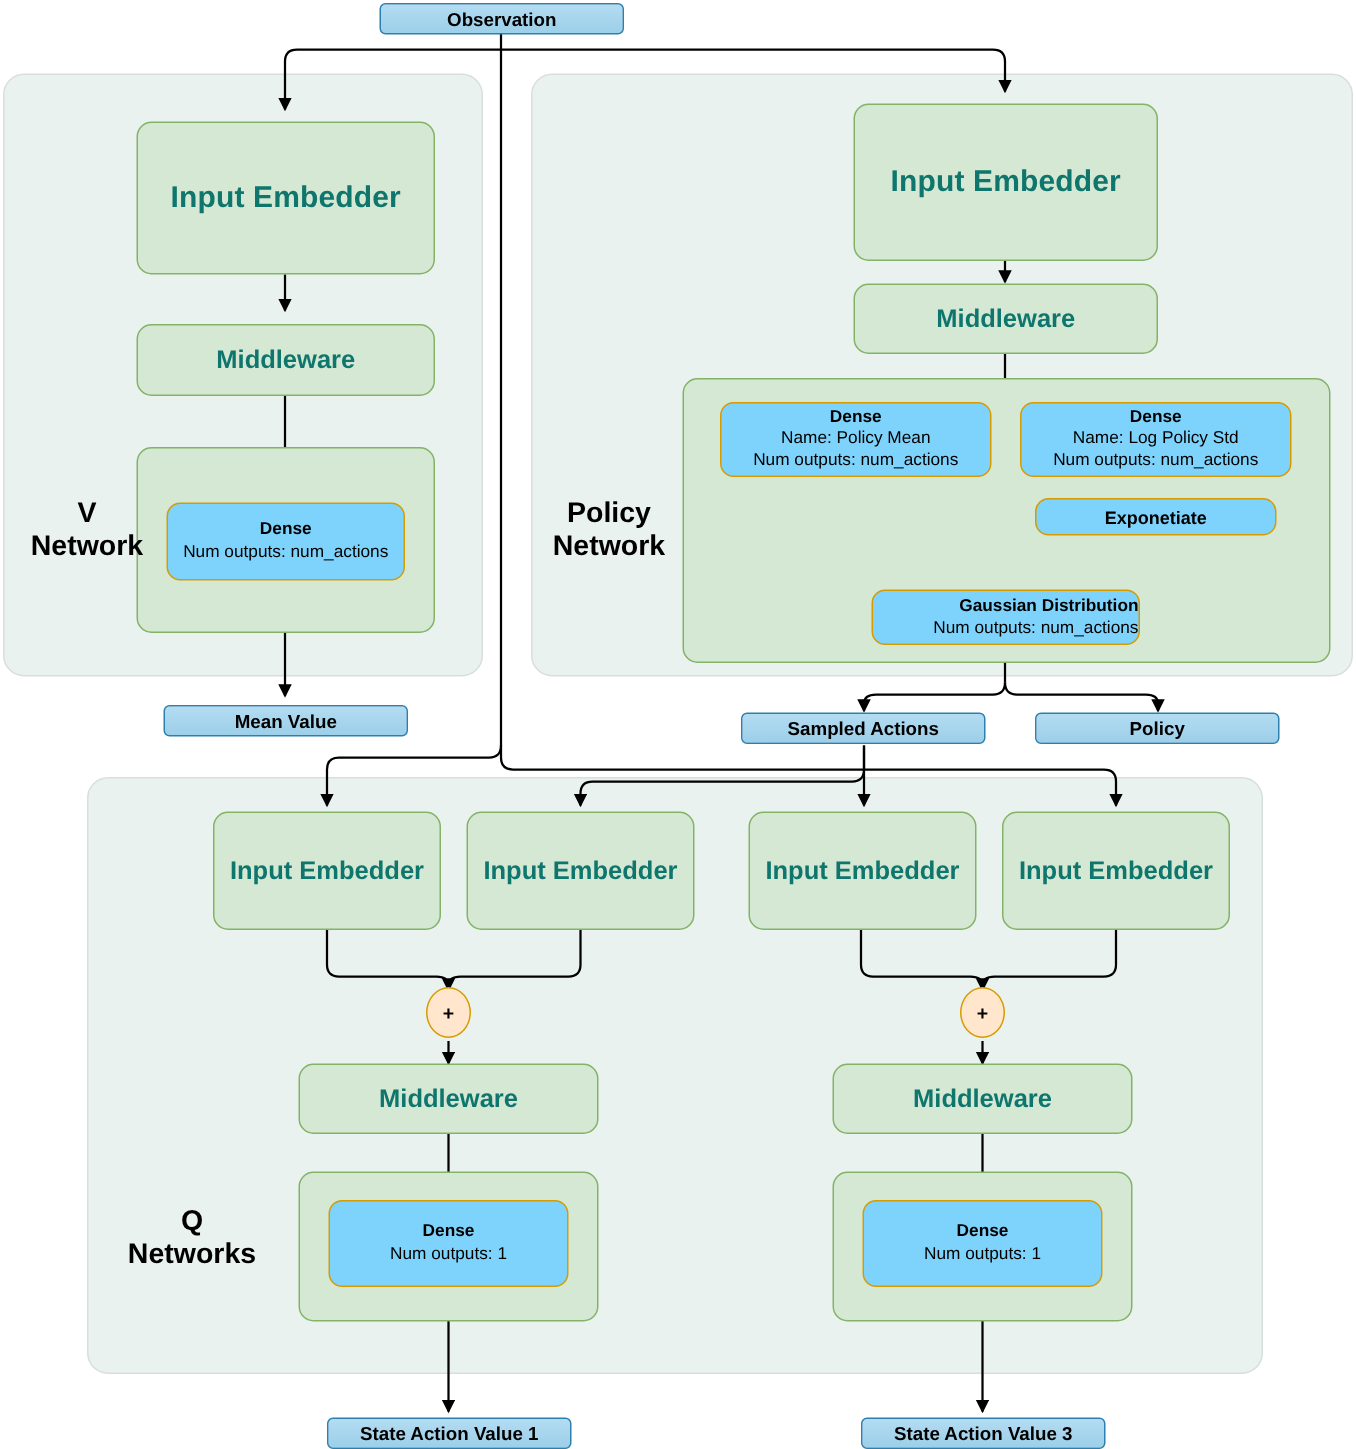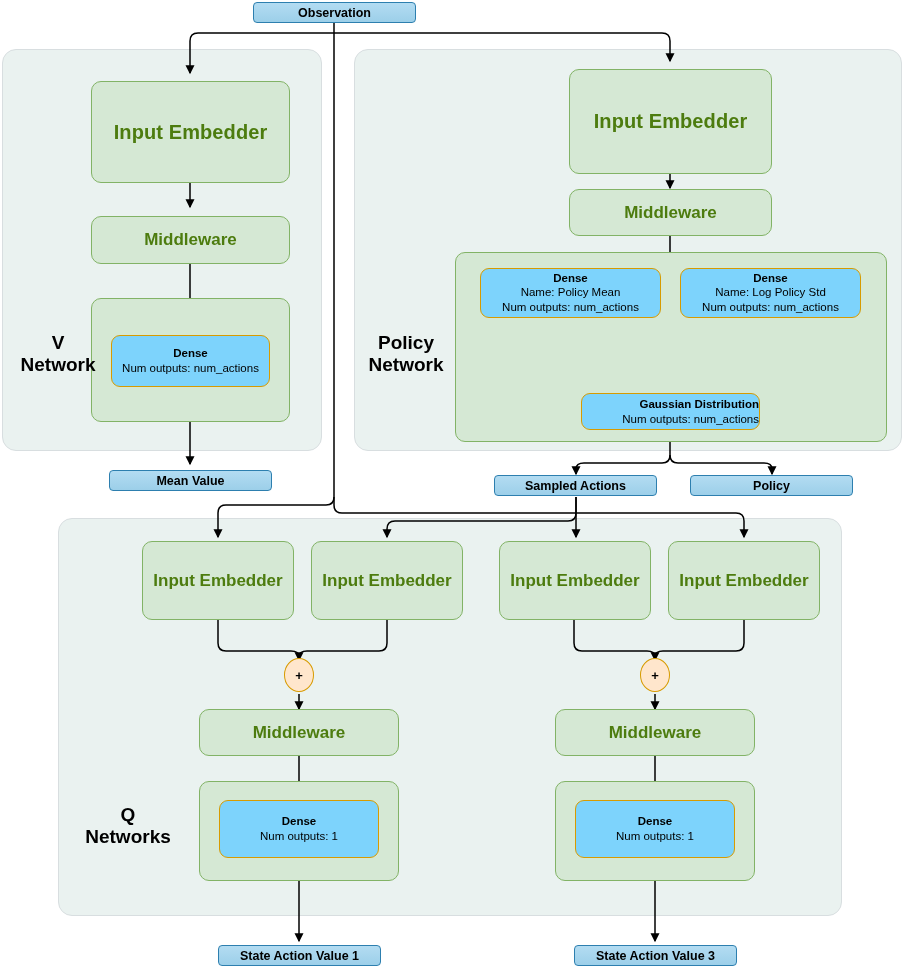--- a/index.html
+++ b/index.html
@@ -49,21 +49,21 @@
     text-align:center;
     line-height:1.18;
     z-index:11;
     white-space:pre-line;
   }
   
   .green{
     background:#d5e8d4;
     border:1.4px solid #82b366;
     border-radius:10px;
-    color:#4d7c0f;
+    color:#0f766e;
   }
   
   .green-wrap{
     position:absolute;
     box-sizing:border-box;
     background:#d5e8d4;
     border:1.4px solid #82b366;
     border-radius:10px;
     z-index:8;
   }
@@ -219,20 +219,23 @@
     <span class="t-sub">Name: Policy Mean</span>
     <span class="t-sub">Num outputs: num_actions</span>
   </div>
 
   <div class="node orange" style="left:680px; top:268px; width:181px; height:50px;">
     <span class="t-title">Dense</span>
     <span class="t-sub">Name: Log Policy Std</span>
     <span class="t-sub">Num outputs: num_actions</span>
   </div>
 
+  <div class="node orange" style="left:690px; top:332px; width:161px; height:25px;">
+    <span class="t-exp">Exponetiate</span>
+  </div>
 
   <div class="node orange" style="left:581px; top:393px; width:179px; height:37px;align-items:flex-end;">
     <span class="t-gd">Gaussian Distribution</span>
     <span class="t-sub">Num outputs: num_actions</span>
   </div>
 
   <div class="node blue" style="left:494px; top:475px; width:163px; height:21px;">
     <span>Sampled Actions</span>
   </div>
 

